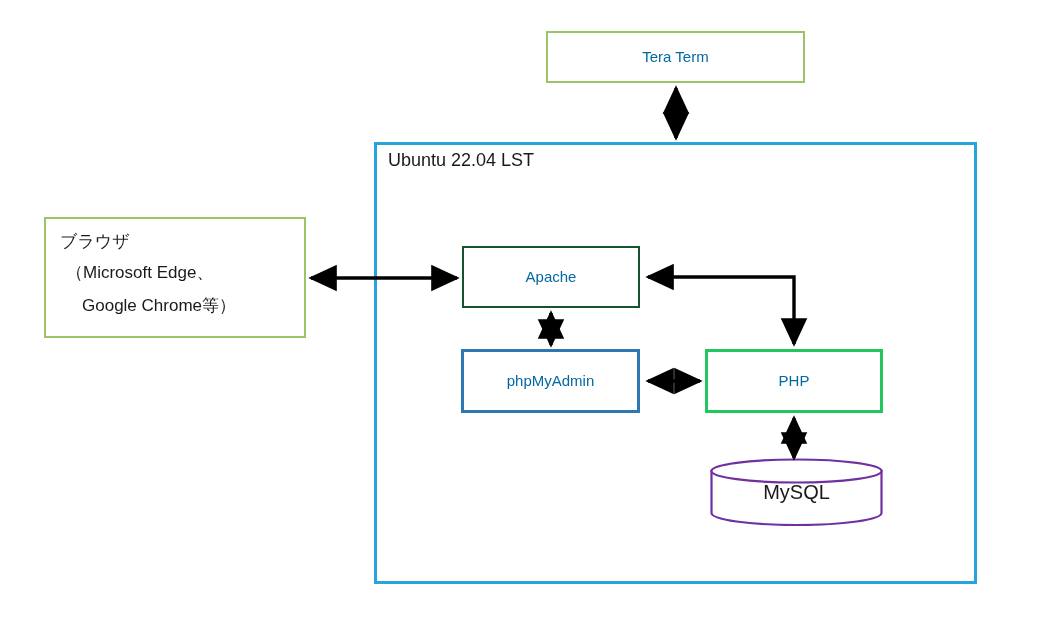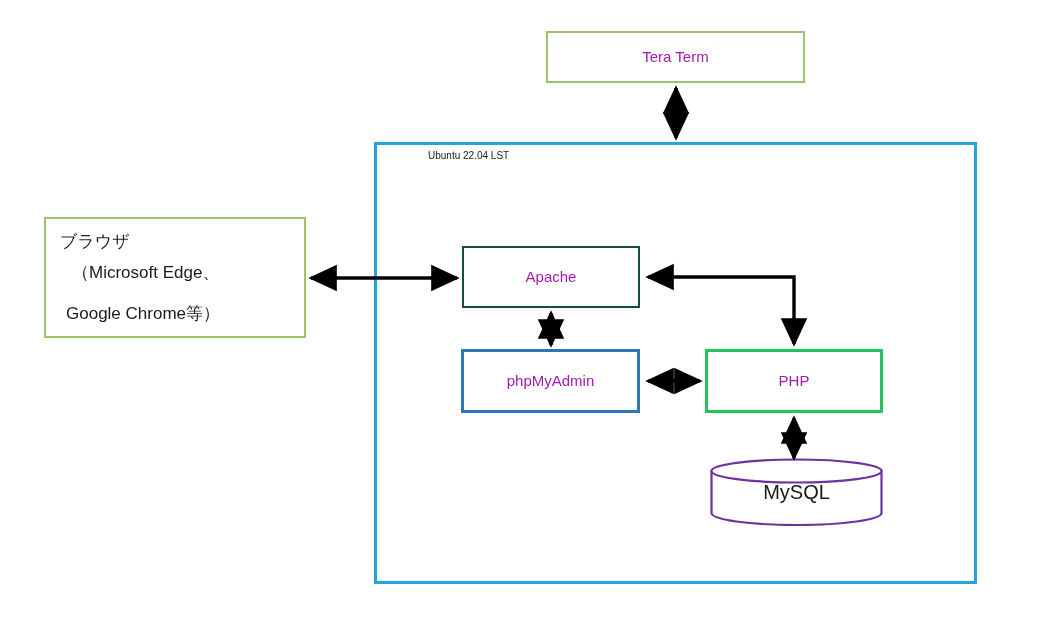--- a/index.html
+++ b/index.html
@@ -21,21 +21,21 @@
   .box {
     position: absolute;
     background: #ffffff;
     box-sizing: border-box;
     display: flex;
     align-items: center;
     justify-content: center;
   }
   .box-label {
     font-size: 15px;
-    color: #a21caf;
+    color: #0369a1;
     line-height: 1.1;
     text-align: center;
     white-space: nowrap;
   }
 
   
   #tera-term-box {
     left: 546px;
     top: 31px;
     width: 259px;
@@ -54,42 +54,41 @@
     padding: 14px 0 0 0;
   }
   #browser-box .line {
     font-size: 17px;
     color: #1a1a1a;
     line-height: 1.0;
     text-align: left;
     white-space: nowrap;
   }
   #browser-box .l1 { padding-left: 14px; margin-bottom: 14px; }
-  #browser-box .l2 { padding-left: 26px; margin-bottom: 24px; }
-  #browser-box .l3 { padding-left: 20px; }
+  #browser-box .l2 { padding-left: 20px; margin-bottom: 16px; }
+  #browser-box .l3 { padding-left: 36px; }
 
   
   #ubuntu-container {
     position: absolute;
     left: 374px;
     top: 142px;
     width: 603px;
     height: 442px;
     border: 3px solid #27A4DB;
     background: #ffffff;
     box-sizing: border-box;
   }
   #ubuntu-label {
     position: absolute;
     left: 388px;
     top: 150px;
-    font-size: 10px;
+    font-size: 18px;
     color: #1a1a1a;
     white-space: nowrap;
-    margin-left: 40px;
   }
 
   
   #apache-box {
     left: 462px;
     top: 246px;
     width: 178px;
     height: 62px;
     border: 2px solid #14532d;
   }

